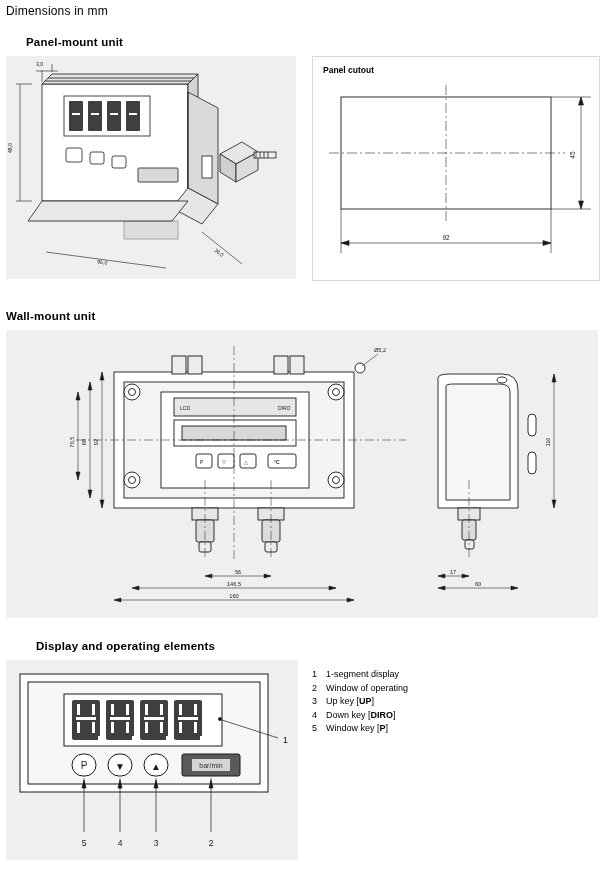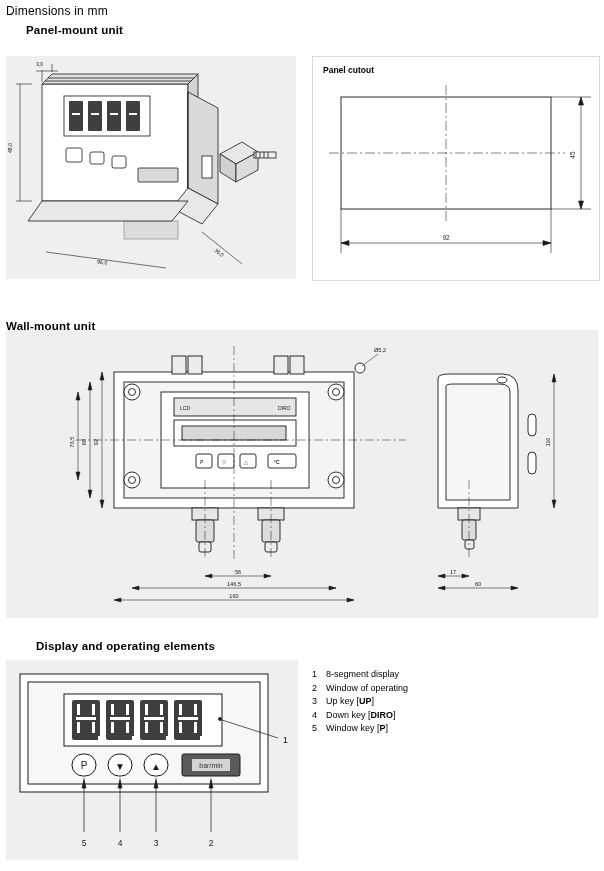--- a/index.html
+++ b/index.html
@@ -14,22 +14,22 @@
   .page{position:relative;width:604px;height:871px;}
 
   h1.title{
     position:absolute;left:6px;top:4px;
     font-size:12px;font-weight:normal;margin:0;letter-spacing:0.2px;
   }
   h2.section{
     position:absolute;left:6px;
     font-size:11.5px;font-weight:bold;margin:0;letter-spacing:0.2px;
   }
-  .panel-h{top:24px;padding-left:20px;}
-  .wall-h{top:320px;}
+  .panel-h{top:36px;padding-left:20px;}
+  .wall-h{top:310px;}
   .disp-h{top:640px;padding-left:30px;}
 
   .grey-box{
     position:absolute;background:#eeeeee;border:0;
   }
   .white-box{
     position:absolute;background:#ffffff;border:1px solid #cccccc;
   }
 
   
@@ -383,21 +383,21 @@
         <text x="205" y="186">2</text>
       </g>
     </svg>
   </div>
 
   <div style="position:absolute;left:283px;top:735px;font-size:8.5px;">1</div>
 
   <div class="legend">
     <div class="row">
       <span class="num">1</span>
-      <span class="txt">8-segment display</span>
+      <span class="txt">1-segment display</span>
     </div>
     <div class="row">
       <span class="num">2</span>
       <span class="txt">Window of operating</span>
     </div>
     <div class="row">
       <span class="num">3</span>
       <span class="txt"><span>Up key [</span><b>UP</b><span>]</span></span>
     </div>
     <div class="row">

